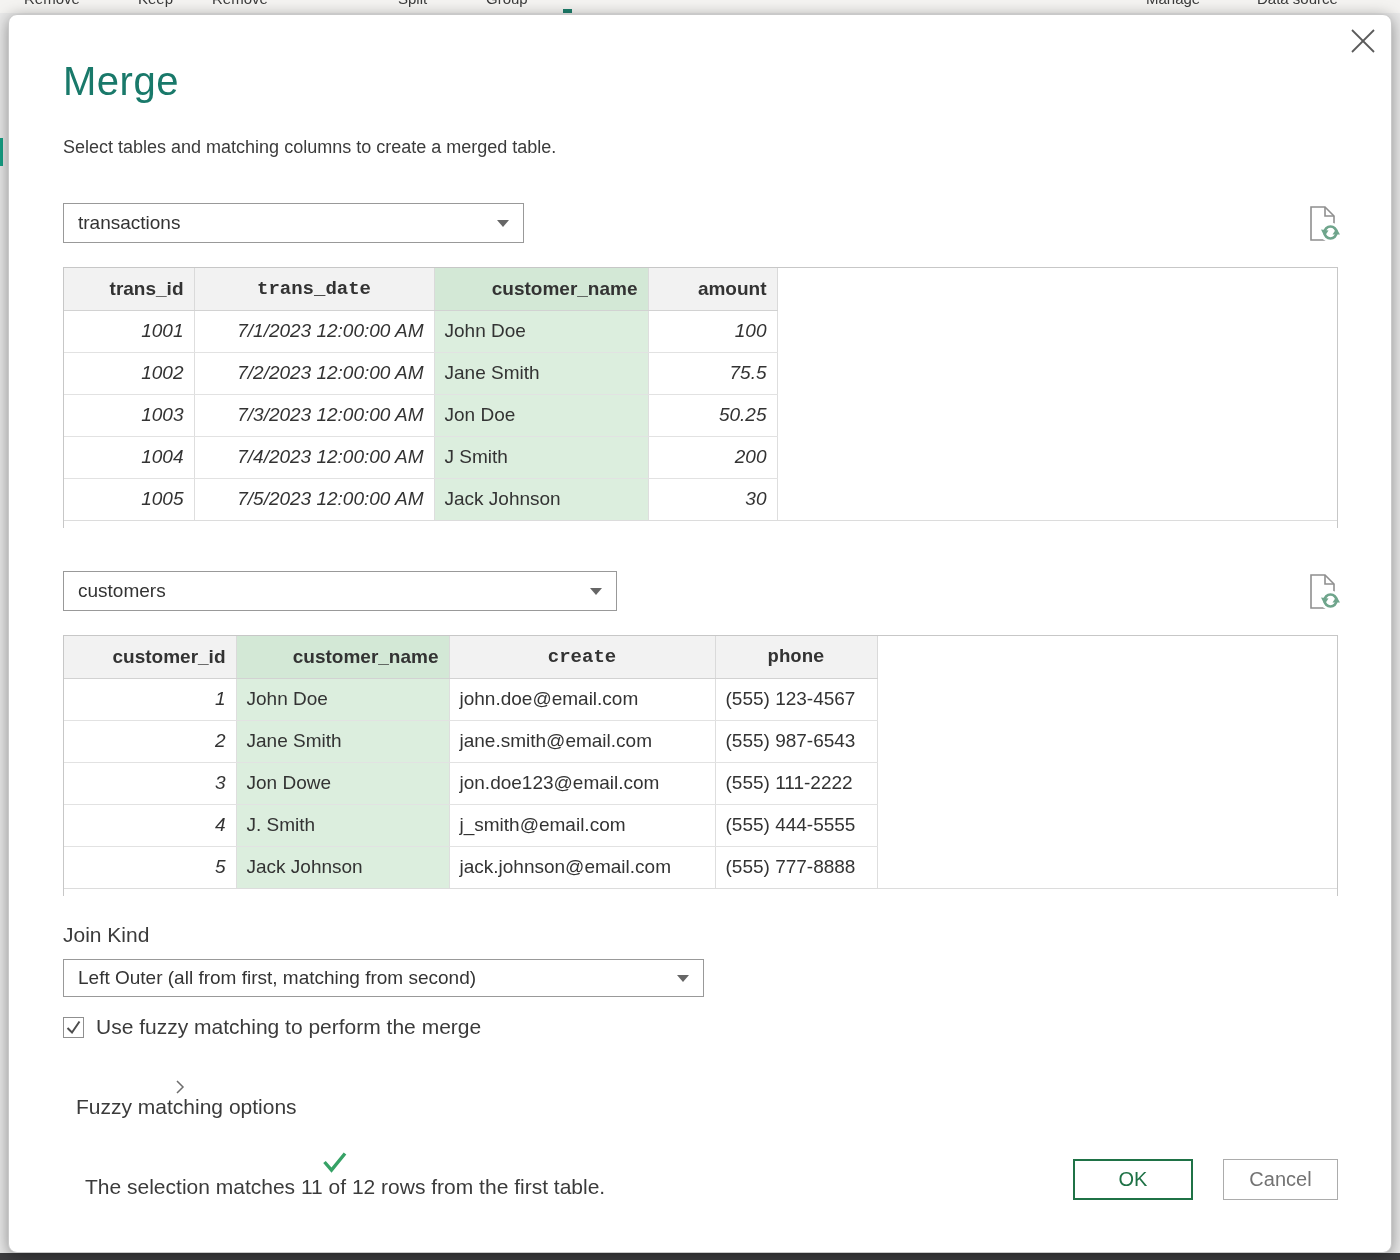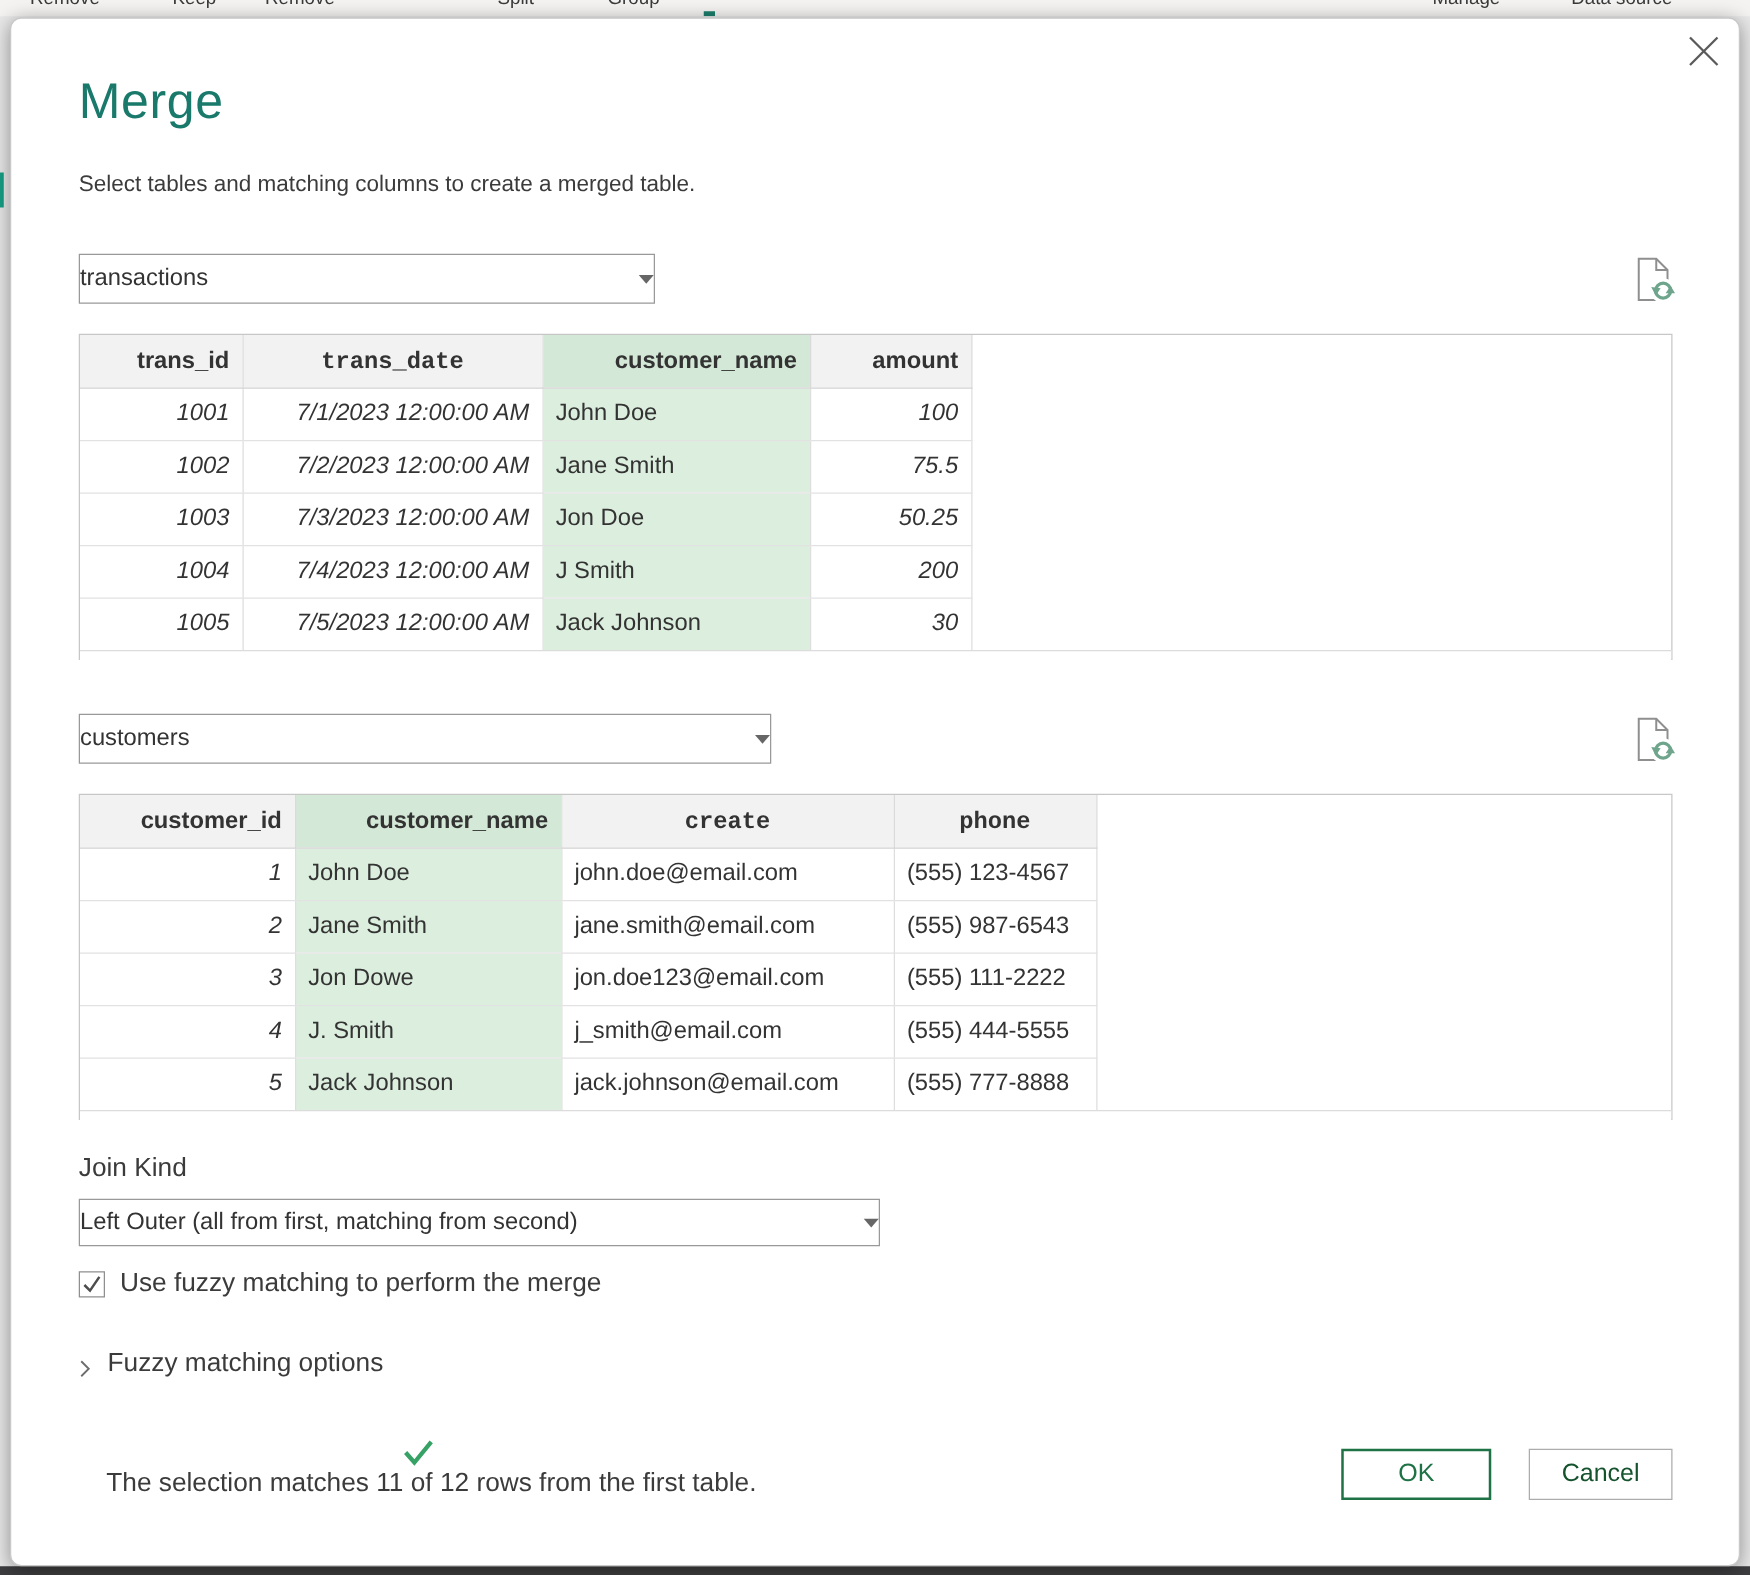--- a/index.html
+++ b/index.html
@@ -19,21 +19,21 @@
             background:#ffffff; border:1px solid #c9c9c9; border-radius:9px;
             box-shadow:0 3px 16px rgba(0,0,0,.40); }
   .close { position:absolute; top:12px; right:14px; width:28px; height:28px; cursor:pointer; }
 
   .title { position:absolute; left:54px; top:44px; font-size:40px; font-weight:300;
            color:#19796a; letter-spacing:.5px; }
   .subtitle { position:absolute; left:54px; top:122px; font-size:18px; color:#3b3b3b; }
 
   
   .select { position:absolute; height:40px; background:#fff; border:1px solid #999;
-            display:flex; align-items:center; padding:0 0; cursor:pointer; }
+            display:flex; align-items:center; padding:0 14px; cursor:pointer; }
   .select .val { font-size:19px; color:#333; flex:1 1 auto; white-space:nowrap; overflow:hidden; }
   .arrow { width:0; height:0; border-left:6px solid transparent; border-right:6px solid transparent;
            border-top:7px solid #666; flex:0 0 auto; margin-left:8px; }
   #sel1 { left:54px; top:188px; width:461px; }
   #sel2 { left:54px; top:556px; width:554px; }
   #seljoin { left:54px; top:944px; width:641px; height:38px; }
 
   .refresh { position:absolute; width:38px; height:42px; cursor:pointer; }
   #refresh1 { left:1296px; top:188px; }
   #refresh2 { left:1296px; top:556px; }
@@ -56,30 +56,30 @@
   .num { text-align:right; font-style:italic; }
   .ctr { text-align:center;font-family:Liberation Mono, monospace; }
   .hstrip { height:9px; border-top:1px solid #dcdcdc; background:#fff; }
 
   
   .join-label { position:absolute; left:54px; top:908px; font-size:21px; color:#3b3b3b; }
   .checkrow { position:absolute; left:54px; top:1000px; display:flex; align-items:center; cursor:pointer; }
   .checkbox { width:21px; height:21px; border:1px solid #8f8f8f; background:#fff;
               display:inline-flex; align-items:center; justify-content:center; }
   .checklabel { font-size:21px; color:#3b3b3b; margin-left:12px; }
-  .expander { position:absolute; left:54px; top:1064px; display:flex; align-items:flex-end; cursor:pointer; }
+  .expander { position:absolute; left:54px; top:1064px; display:flex; align-items:center; cursor:pointer;flex-direction:column; }
   .expander .lbl { font-size:21px; color:#3b3b3b; margin-left:13px; }
 
   
   .status { position:absolute; left:56px; top:1136px; display:flex; align-items:center;flex-direction:column; }
   .status .msg { font-size:21px; color:#3b3b3b; margin-left:20px; }
   .btn { position:absolute; top:1144px; height:41px; background:#fff; font-size:20px;
          font-family:"Liberation Sans", sans-serif; cursor:pointer; }
   .btn-ok { left:1064px; width:120px; border:2px solid #1f7246; color:#1f7246; }
-  .btn-cancel { left:1214px; width:115px; border:1px solid #acacac; color:#14532d; }
+  .btn-cancel { left:1214px; width:115px; border:1px solid #acacac; color:#737373; }
 </style>
 </head>
 <body>
 
 <div class="ribbon-strip" id="ribbon-strip">
     <span style="left: 24px;">Remove</span>
     <span style="left: 138px;">Keep</span>
     <span style="left: 212px;">Remove</span>
     <span style="left: 398px;">Split</span>
     <span style="left: 486px;">Group</span>

